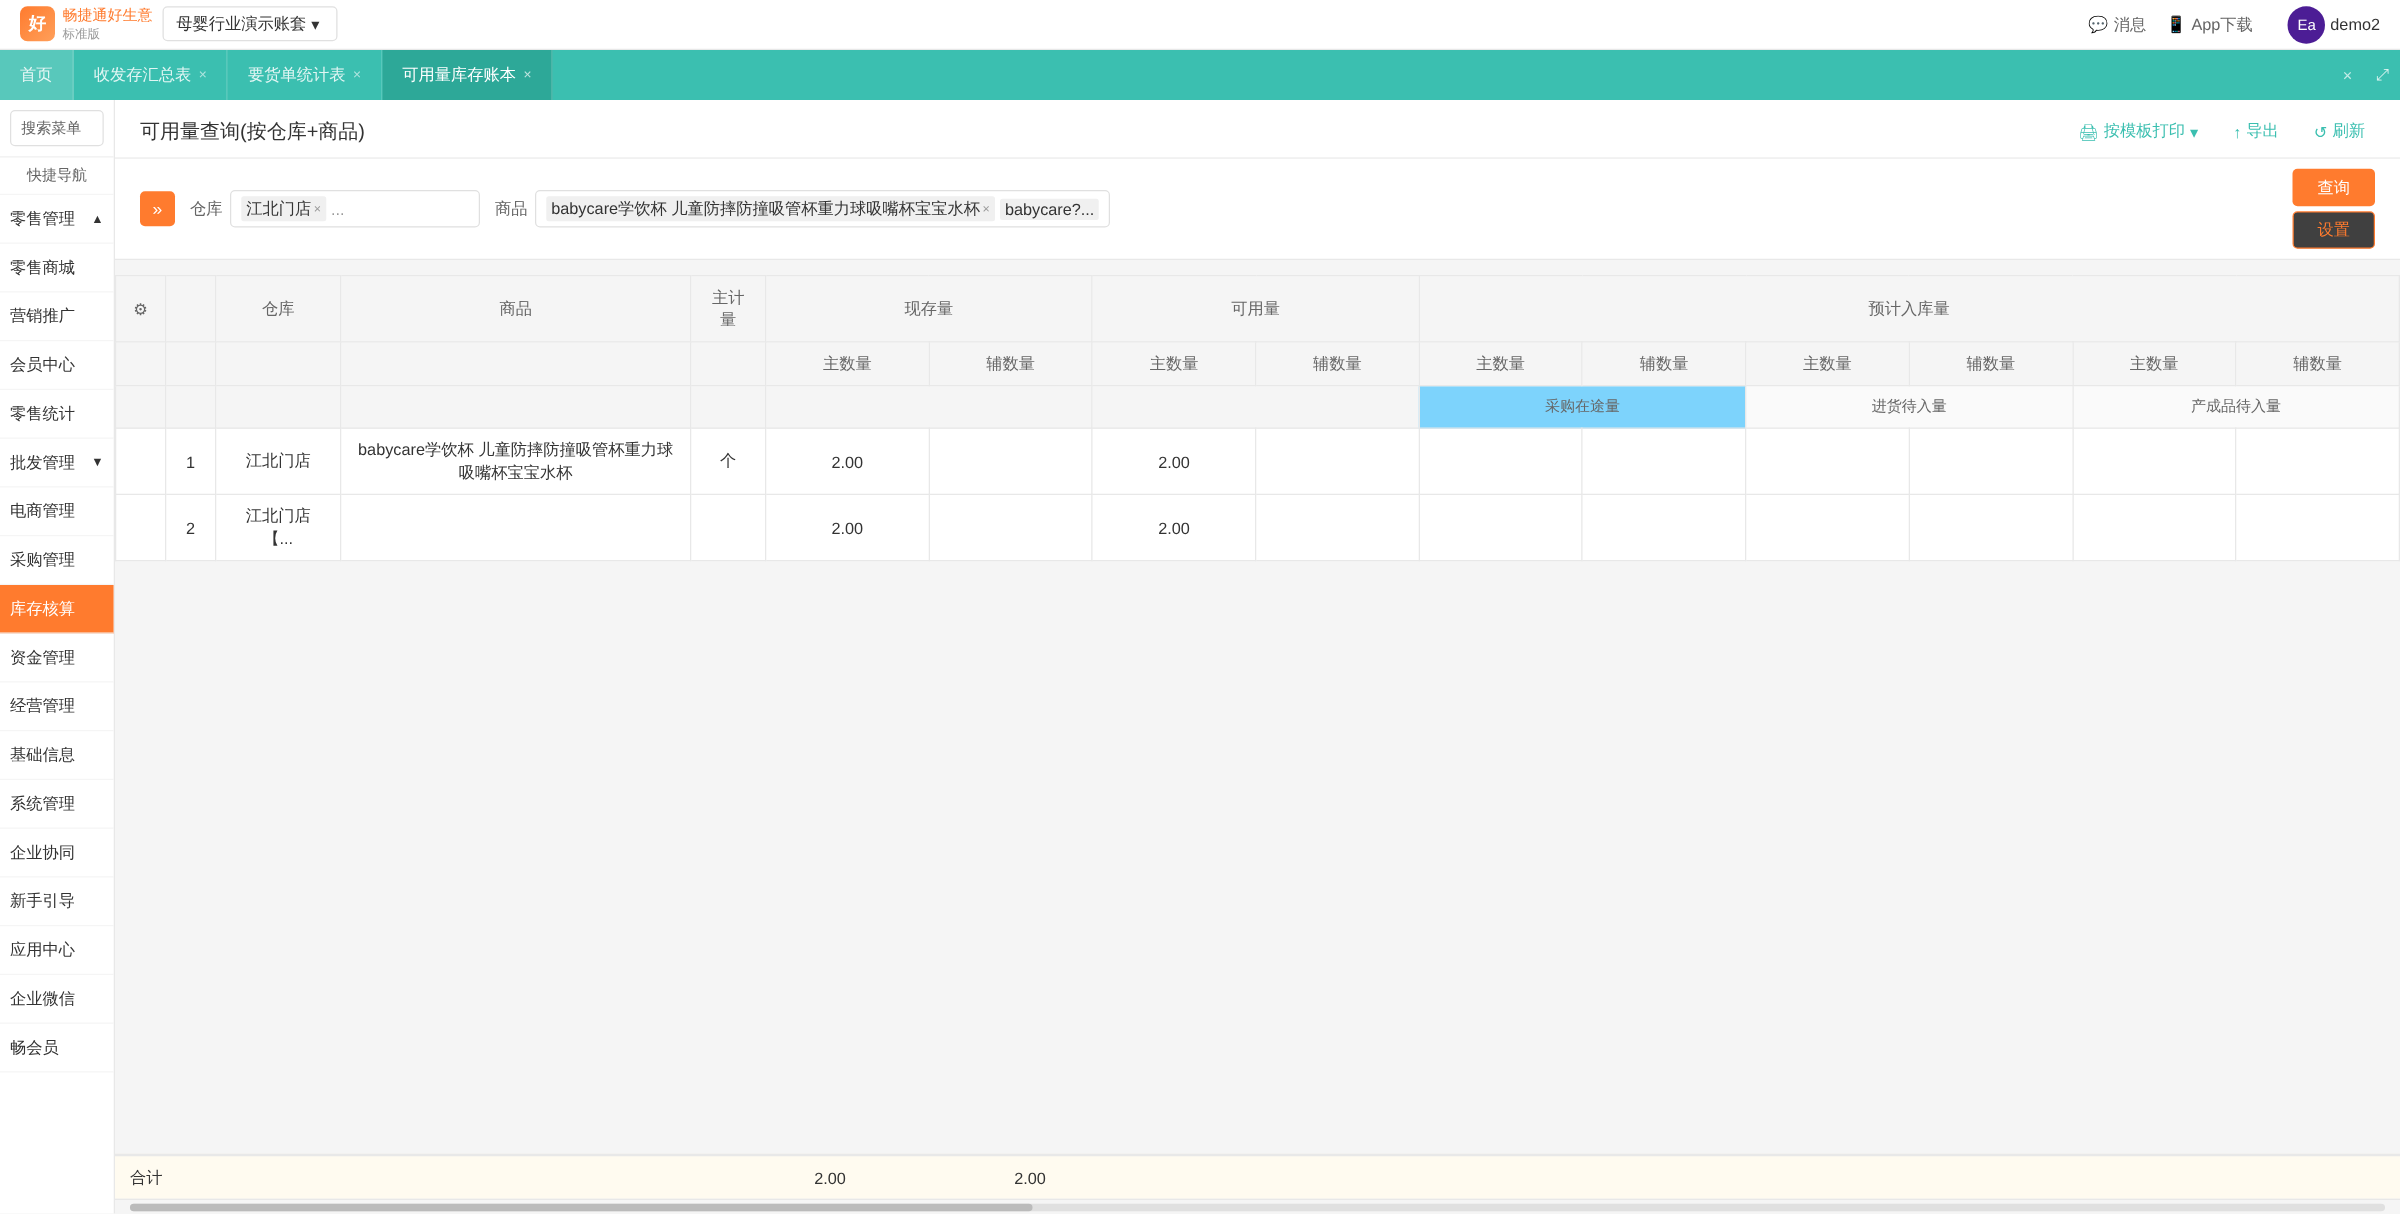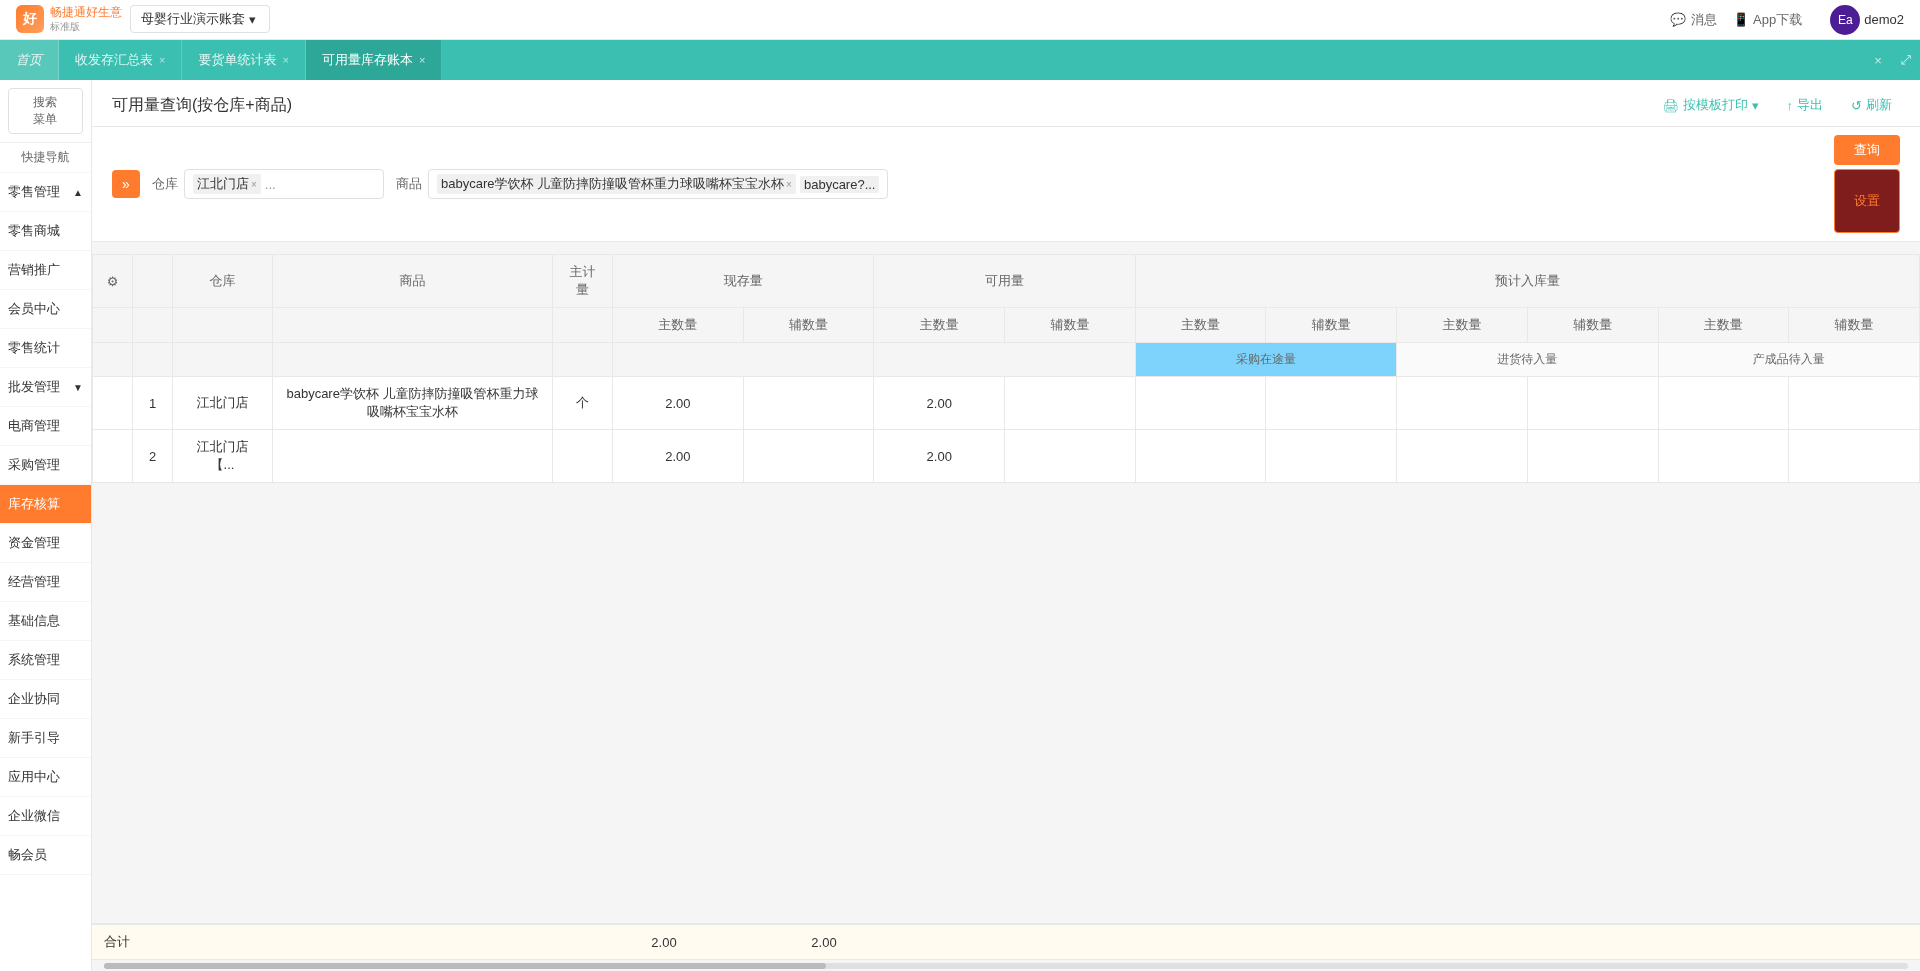--- a/index.html
+++ b/index.html
@@ -42,21 +42,21 @@
       padding: 0 16px;
       display: flex;
       align-items: center;
       gap: 6px;
       cursor: pointer;
       color: rgba(255,255,255,0.85);
       font-size: 13px;
       border-right: 1px solid rgba(255,255,255,0.2);
       white-space: nowrap;
     }
-    .nav-tab.home { background: rgba(255,255,255,0.15); font-style: italic; }
+    .nav-tab.home { background: rgba(255,255,255,0.15); }
     .nav-tab.active { background: #2da898; color: white; font-weight: 500; }
     .nav-tab .close-x { font-size: 11px; opacity: 0.7; cursor: pointer; }
     .nav-tab-close { display: flex; align-items: center; justify-content: center; width: 28px; height: 40px; cursor: pointer; color: rgba(255,255,255,0.7); margin-left: auto; }
     .nav-expand { width: 28px; height: 40px; display: flex; align-items: center; justify-content: center; color: rgba(255,255,255,0.8); cursor: pointer; margin-left: auto; }
 
     
     .main-layout {
       display: flex;
       flex: 1;
       overflow: hidden;
@@ -71,21 +71,21 @@
       flex-direction: column;
       flex-shrink: 0;
       overflow-y: auto;
     }
     .sidebar-search {
       padding: 8px;
       border-bottom: 1px solid #f0f0f0;
     }
     .sidebar-search-btn {
       width: 100%;
-      padding: 5px 24px;
+      padding: 5px 8px;
       background: #fff;
       border: 1px solid #e0e0e0;
       border-radius: 4px;
       cursor: pointer;
       color: #666;
       font-size: 12px;
       text-align: left;
     }
     .sidebar-nav-btn {
       padding: 6px 8px;
@@ -199,25 +199,25 @@
     .query-btn {
       background: #ff7b2e;
       color: white;
       border: none;
       border-radius: 4px;
       padding: 6px 20px;
       cursor: pointer;
       font-size: 13px;
     }
     .settings-btn {
-      background: #7f1d1d;
+      background: #404040;
       color: #ff7b2e;
       border: 1px solid #ff7b2e;
       border-radius: 4px;
-      padding: 22px 16px;
+      padding: 5px 16px;
       cursor: pointer;
       font-size: 13px;
     }
     .filter-right { display: flex; flex-direction: column; gap: 4px; }
 
     
     .table-wrapper {
       flex: 1;
       overflow: auto;
       padding: 12px 0;

